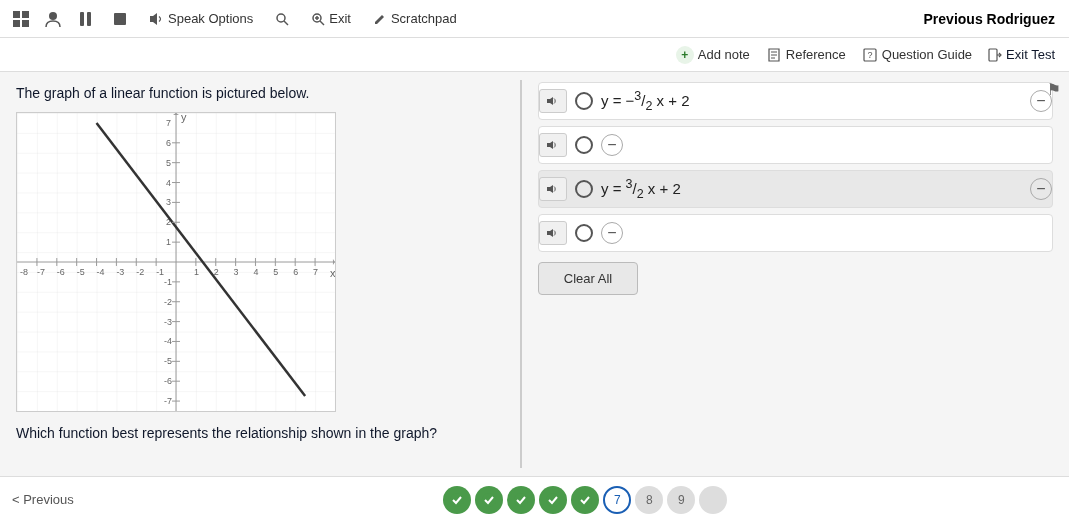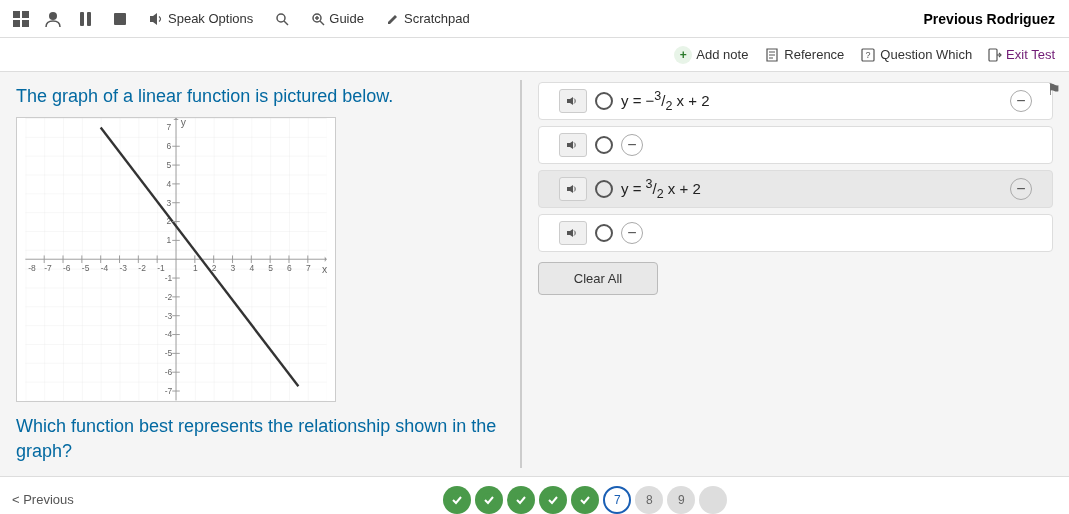--- a/index.html
+++ b/index.html
@@ -20,44 +20,44 @@
     .header-right { display: flex; align-items: center; gap: 14px; }
     .header-right-user { font-weight: bold; font-size: 14px; margin-right: 4px; }
 
     
     .secondary-header {
       display: flex; align-items: center; justify-content: flex-end;
       background: #fff; border-bottom: 1px solid #ddd; padding: 4px 14px; height: 34px; gap: 16px;
     }
     .sec-btn { display: flex; align-items: center; gap: 4px; font-size: 13px; color: #333; cursor: pointer; }
     .sec-btn .icon-circle { width: 18px; height: 18px; border-radius: 50%; background: #e8f4e8; display: flex; align-items: center; justify-content: center; color: #2a7a2a; font-size: 12px; font-weight: bold; }
-    .exit-btn { display: flex; align-items: center; gap: 4px; font-size: 13px; color: #701a75; cursor: pointer; }
+    .exit-btn { display: flex; align-items: center; gap: 4px; font-size: 13px; color: #0f172a; cursor: pointer; }
 
     
     .main { display: flex; height: calc(514px - 38px - 34px - 38px); background: #f5f5f5; }
 
     
     .left-panel { width: 520px; padding: 12px 16px; display: flex; flex-direction: column; gap: 8px; }
-    .question-text { font-size: 18px; color: #0369a1; line-height: 1.4; }
+    .question-text { font-size: 14px; color: #0f172a; line-height: 1.4; }
 
     
     .graph-container { background: #fff; border: 1px solid #ccc; width: 320px; height: 300px; position: relative; overflow: hidden; }
     .graph-svg { width: 100%; height: 100%; }
 
     
     .right-panel { flex: 1; padding: 10px 16px; display: flex; flex-direction: column; gap: 6px; position: relative; }
 
-    .answer-row { display: flex; align-items: center; gap: 8px; padding: 6px 20px; background: #fff; border: 1px solid #ddd; border-radius: 4px; }
+    .answer-row { display: flex; align-items: center; gap: 8px; padding: 6px 0; background: #fff; border: 1px solid #ddd; border-radius: 4px; }
     .answer-row.highlighted { background: #e8e8e8; }
     .audio-btn { width: 28px; height: 24px; background: #f0f0f0; border: 1px solid #ccc; border-radius: 3px; display: flex; align-items: center; justify-content: center; cursor: pointer; font-size: 10px; }
     .radio-circle { width: 18px; height: 18px; border-radius: 50%; border: 2px solid #555; display: flex; align-items: center; justify-content: center; cursor: pointer; flex-shrink: 0; }
     .answer-text { font-size: 15px; color: #222; flex: 1; }
     .minus-btn { width: 22px; height: 22px; border-radius: 50%; border: 1px solid #aaa; display: flex; align-items: center; justify-content: center; cursor: pointer; color: #555; font-size: 16px; line-height: 1; }
 
-    .clear-all-btn { display: inline-flex; align-items: center; justify-content: center; padding: 8px 18px; background: #e8e8e8; border: 1px solid #bbb; border-radius: 4px; cursor: pointer; font-size: 13px; color: #333; width: 120px; margin-top: 4px; }
+    .clear-all-btn { display: inline-flex; align-items: center; justify-content: center; padding: 8px 18px; background: #e8e8e8; border: 1px solid #bbb; border-radius: 4px; cursor: pointer; font-size: 13px; color: #333; width: 100px; margin-top: 4px; }
 
     
     .flag-icon { position: absolute; top: 8px; right: 8px; color: #666; font-size: 16px; cursor: pointer; }
 
     
     .bottom-bar { display: flex; align-items: center; background: #fff; border-top: 1px solid #ddd; height: 46px; padding: 0 12px; gap: 10px; }
     .prev-btn { display: flex; align-items: center; gap: 4px; font-size: 13px; color: #555; cursor: pointer; }
     .page-dots { display: flex; gap: 4px; align-items: center; flex: 1; justify-content: center; }
     .page-dot { width: 28px; height: 28px; border-radius: 50%; background: #4a9a4a; color: #fff; display: flex; align-items: center; justify-content: center; font-size: 12px; cursor: pointer; }
     .page-dot.current { background: #fff; border: 2px solid #1a5fb4; color: #1a5fb4; }
@@ -104,21 +104,21 @@
           <line x1="9" y1="9" x2="13" y2="13" stroke="#555" stroke-width="1.5"></line>
         </svg>
     </div>
     <div class="toolbar-btn">
       <svg width="14" height="14" viewBox="0 0 14 14">
           <circle cx="6" cy="6" r="4" stroke="#555" stroke-width="1.5" fill="none"></circle>
           <line x1="9" y1="9" x2="13" y2="13" stroke="#555" stroke-width="1.5"></line>
           <line x1="4" y1="6" x2="8" y2="6" stroke="#555" stroke-width="1.5"></line>
           <line x1="6" y1="4" x2="6" y2="8" stroke="#555" stroke-width="1.5"></line>
         </svg>
-      <span>Guide</span>
+      <span>Exit</span>
     </div>
     <div class="toolbar-btn">
       <svg width="14" height="14" viewBox="0 0 14 14">
           <path d="M2 10L9 3l2 2-7 7H2v-2z" fill="#555"></path>
         </svg>
       <span>Scratchpad</span>
     </div>
   </div>
   <div class="header-right">
     <span class="header-right-user">Previous Rodriguez</span>
@@ -137,21 +137,21 @@
         <line x1="5" y1="8" x2="11" y2="8" stroke="#555" stroke-width="1"></line>
         <line x1="5" y1="11" x2="9" y2="11" stroke="#555" stroke-width="1"></line>
       </svg>
     <span>Reference</span>
   </div>
   <div class="sec-btn">
     <svg width="16" height="16" viewBox="0 0 16 16">
         <rect x="2" y="2" width="12" height="12" rx="1" stroke="#555" fill="none" stroke-width="1.2"></rect>
         <text x="8" y="11" text-anchor="middle" font-size="9" fill="#555">?</text>
       </svg>
-    <span>Question Which</span>
+    <span>Question Guide</span>
   </div>
   <div class="exit-btn">
     <svg width="14" height="14" viewBox="0 0 14 14">
         <rect x="1" y="1" width="8" height="12" rx="1" stroke="#555" fill="none" stroke-width="1.2"></rect>
         <line x1="9" y1="7" x2="13" y2="7" stroke="#555" stroke-width="1.2"></line>
         <polyline points="11,5 13,7 11,9" stroke="#555" stroke-width="1.2" fill="none"></polyline>
       </svg>
     <span>Exit Test</span>
   </div>
 </div>

